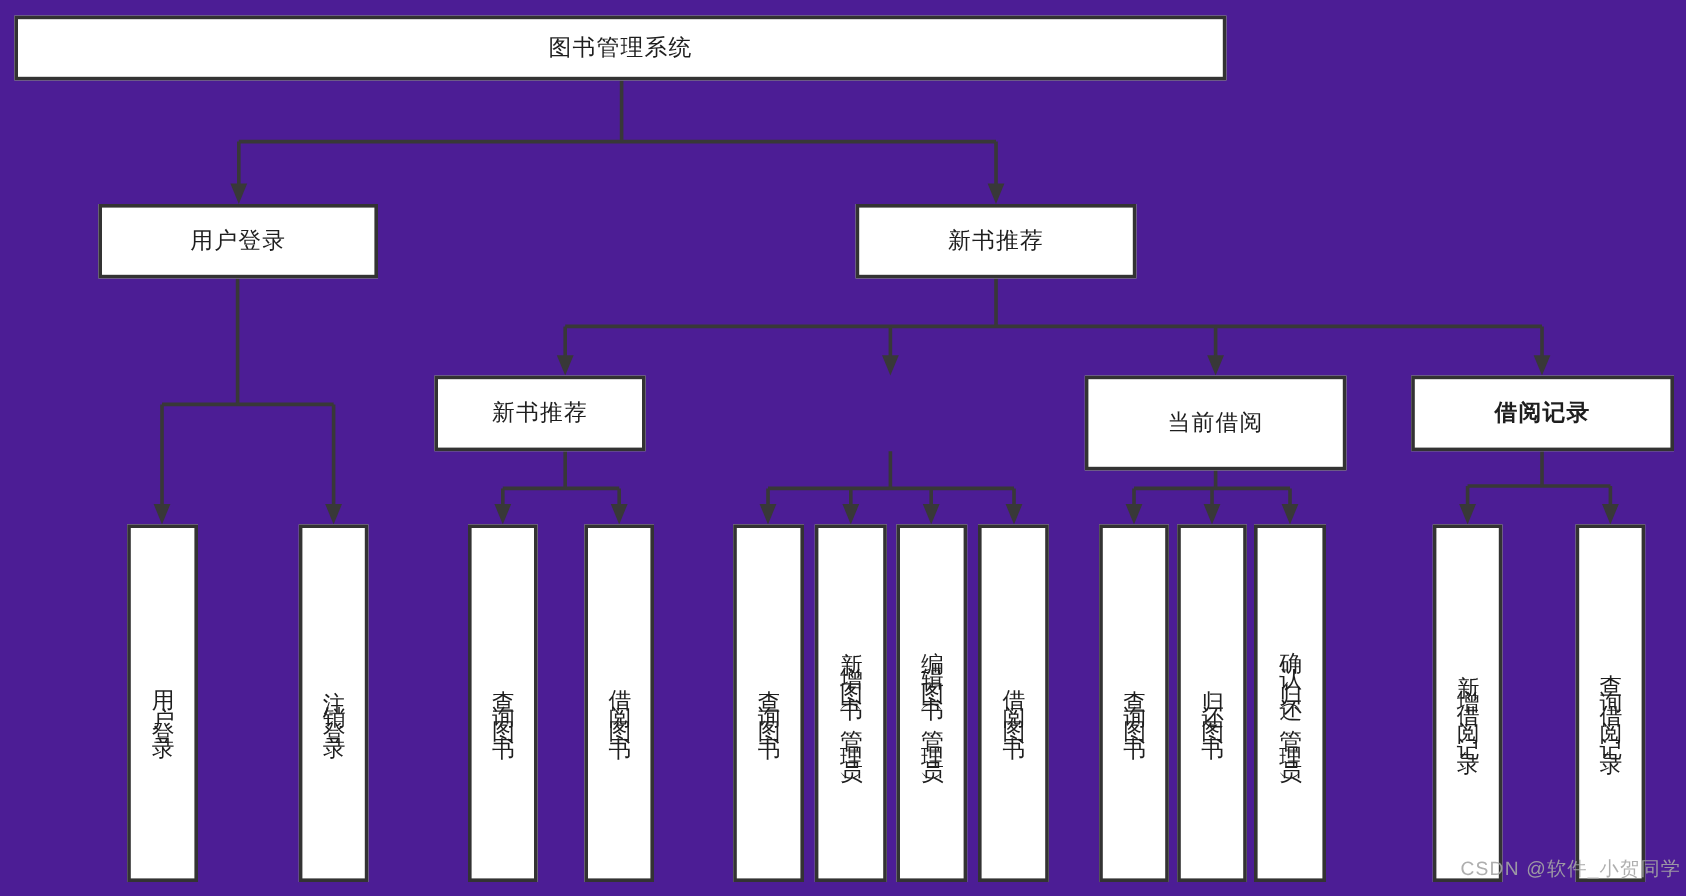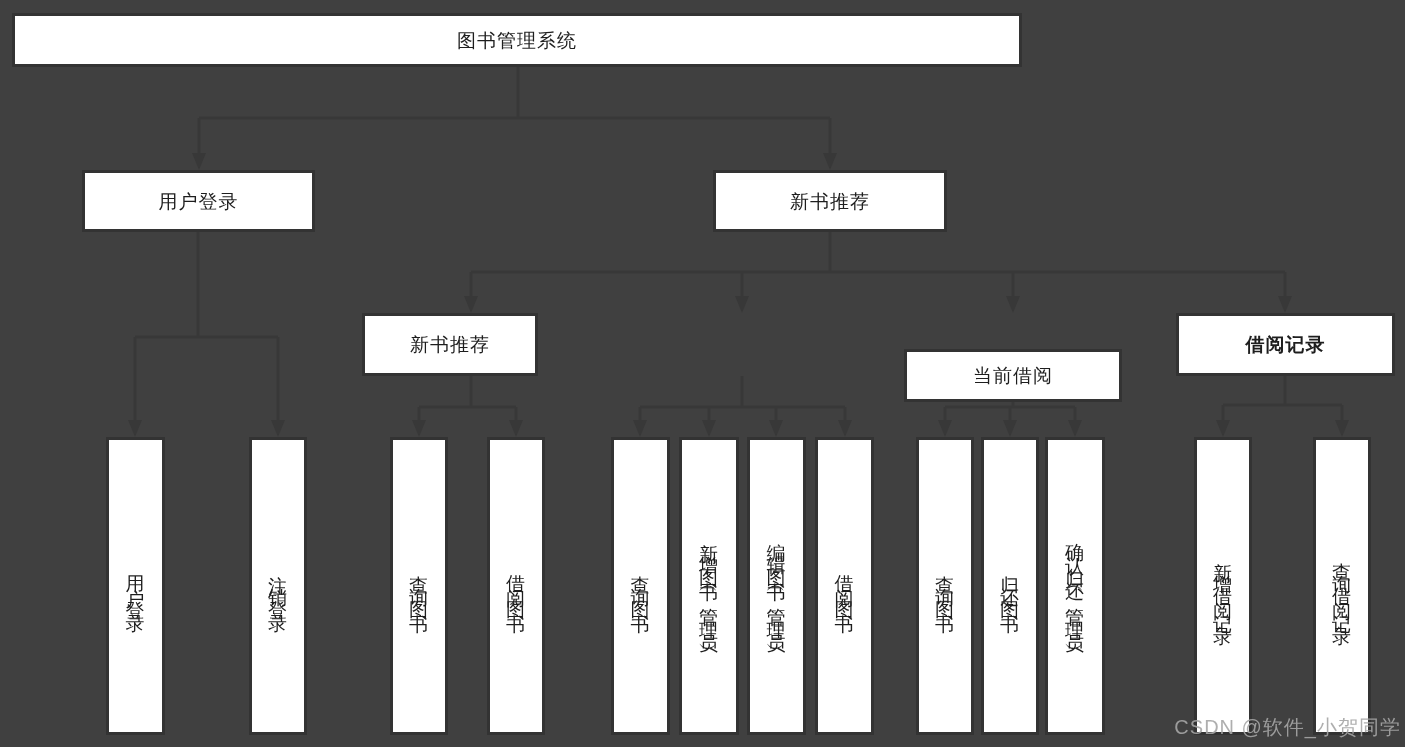--- a/index.html
+++ b/index.html
@@ -5,21 +5,21 @@
   html, body {
     margin: 0;
     padding: 0;
     background: #ffffff;
     font-family: "Liberation Sans", sans-serif;
   }
   .canvas {
     position: relative;
     width: 1405px;
     height: 747px;
-    background: #404040;
+    background: #4c1d95;
     overflow: hidden;
   }
   .connectors {
     position: absolute;
     left: 0;
     top: 0;
     width: 1405px;
     height: 747px;
     pointer-events: none;
   }
@@ -43,21 +43,21 @@
     writing-mode: vertical-rl;
     font-size: 19px;
     line-height: 1;
     letter-spacing: 13px;
     white-space: nowrap;
   }
   .watermark {
     position: absolute;
     right: 4px;
     top: 714px;
-    font-size: 20px;
+    font-size: 16px;
     letter-spacing: 1px;
     color: rgba(165,165,165,0.9);
     white-space: nowrap;
     z-index: 10;
   }
 </style>
 </head>
 <body>
 
 <div class="canvas">
@@ -109,21 +109,21 @@
   <div class="node hnode" style="left:82px;top:170px;width:233px;height:62px;">
     <span class="lbl">用户登录</span>
   </div>
   <div class="node hnode" style="left:713px;top:170px;width:234px;height:62px;">
     <span class="lbl">新书推荐</span>
   </div>
 
   <div class="node hnode" style="left:362px;top:313px;width:176px;height:63px;">
     <span class="lbl">新书推荐</span>
   </div>
-  <div class="node hnode" style="left:904px;top:313px;width:218px;height:53px;margin-top:36px;">
+  <div class="node hnode" style="left:904px;top:313px;width:218px;height:79px;">
     <span class="lbl">当前借阅</span>
   </div>
   <div class="node hnode" style="left:1176px;top:313px;width:219px;height:63px;font-weight:bold;">
     <span class="lbl">借阅记录</span>
   </div>
 
   <div class="node vnode" style="left:106px;top:437px;width:59px;height:298px;">
     <span class="vlbl">用户登录</span>
   </div>
   <div class="node vnode" style="left:249px;top:437px;width:58px;height:298px;">

